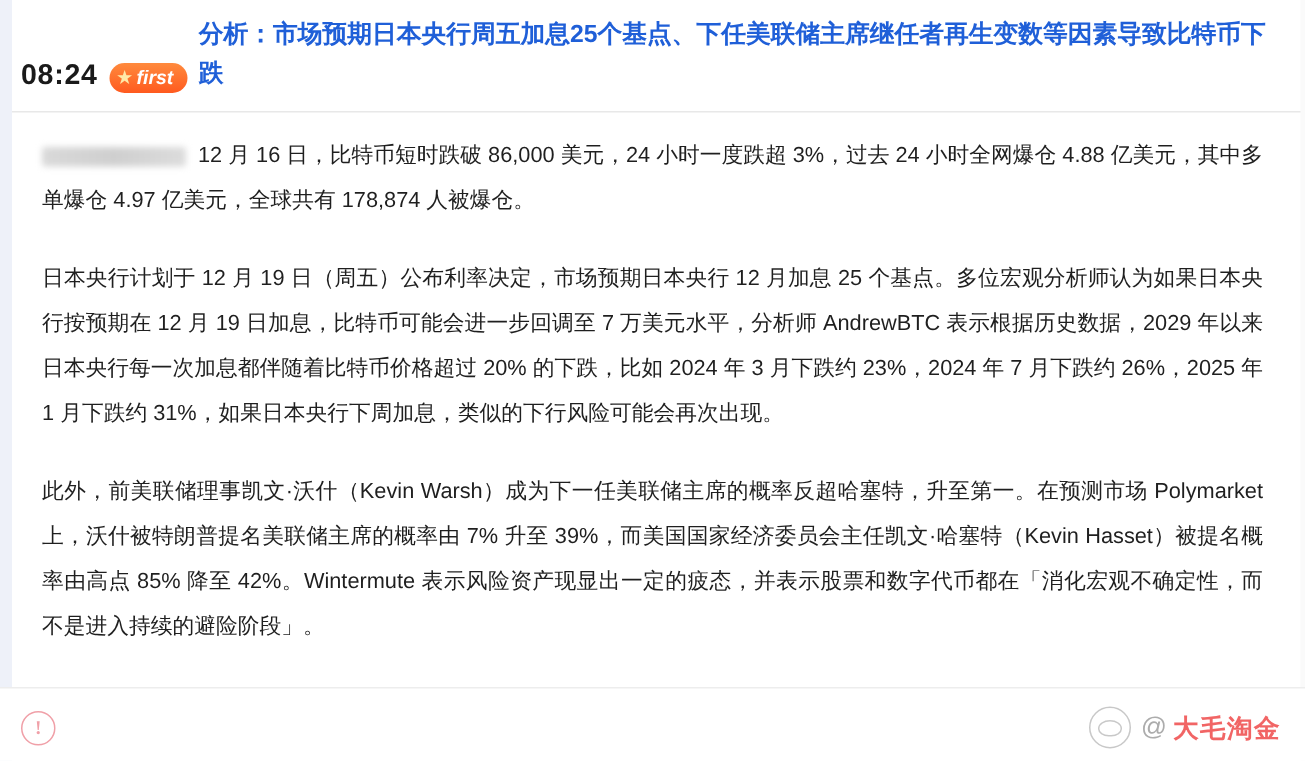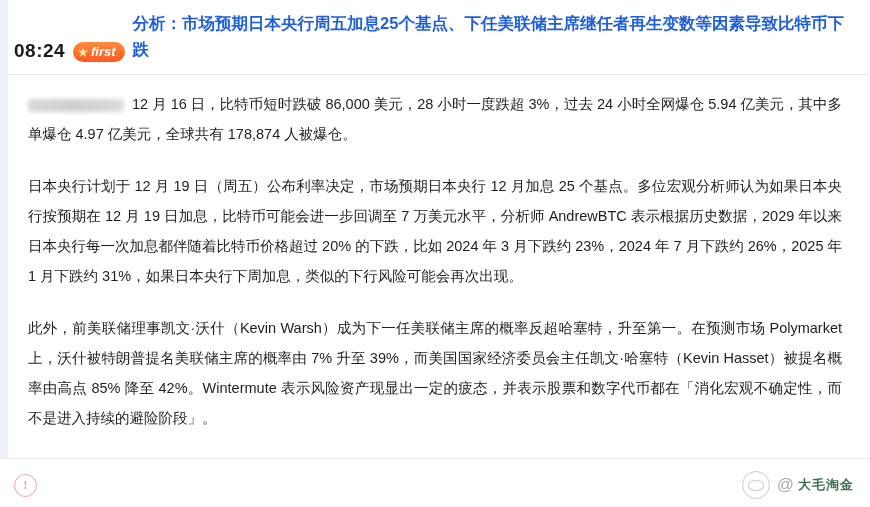--- a/index.html
+++ b/index.html
@@ -145,22 +145,22 @@
   }
   .wm-logo::before {
     content: "";
     position: absolute;
     left: 5px; top: 8px;
     width: 14px; height: 9px;
     border: 1.5px solid #bdbdbd;
     border-radius: 50% 50% 45% 45%;
   }
   .wm-text {
-    font-size: 13px;
-    color: #14532d;
+    font-size: 17px;
+    color: #ef4444;
     font-weight: bold;
     letter-spacing: 1px;
     font-family: "DejaVu Sans", sans-serif;
   }
   .wm-at {
     font-size: 17px;
     color: #9a9a9a;
     margin-right: -3px;
   }
   
@@ -186,21 +186,21 @@
       <span>first</span>
     </div>
     <div class="headline">
       <span class="label">分析：</span><span>市场预期日本央行周五加息25个基点、下任美联储主席继任者再生变数等因素导致比特币下跌</span>
     </div>
   </div>
 
   <div class="divider"></div>
 
   <div class="body">
-    <p class="para"><span class="redact"></span><span>12 月 16 日，比特币短时跌破 86,000 美元，28 小时一度跌超 3%，过去 24 小时全网爆仓 5.94 亿美元，其中多单爆仓 4.97 亿美元，全球共有 178,874 人被爆仓。</span></p>
+    <p class="para"><span class="redact"></span><span>12 月 16 日，比特币短时跌破 86,000 美元，24 小时一度跌超 3%，过去 24 小时全网爆仓 4.88 亿美元，其中多单爆仓 4.97 亿美元，全球共有 178,874 人被爆仓。</span></p>
     <p class="para">日本央行计划于 12 月 19 日（周五）公布利率决定，市场预期日本央行 12 月加息 25 个基点。多位宏观分析师认为如果日本央行按预期在 12 月 19 日加息，比特币可能会进一步回调至 7 万美元水平，分析师 AndrewBTC 表示根据历史数据，2029 年以来日本央行每一次加息都伴随着比特币价格超过 20% 的下跌，比如 2024 年 3 月下跌约 23%，2024 年 7 月下跌约 26%，2025 年 1 月下跌约 31%，如果日本央行下周加息，类似的下行风险可能会再次出现。</p>
     <p class="para">此外，前美联储理事凯文·沃什（Kevin Warsh）成为下一任美联储主席的概率反超哈塞特，升至第一。在预测市场 Polymarket 上，沃什被特朗普提名美联储主席的概率由 7% 升至 39%，而美国国家经济委员会主任凯文·哈塞特（Kevin Hasset）被提名概率由高点 85% 降至 42%。Wintermute 表示风险资产现显出一定的疲态，并表示股票和数字代币都在「消化宏观不确定性，而不是进入持续的避险阶段」。</p>
     <p class="para">分析师 De Maere 表示，市场承压的一个关键因素是上周的美联储议息会议。尽管会议如市场普遍预期降息 25 个基点，但前瞻指引明显转向谨慎：美联储最新预测显示，2026 年全年仅预计降息一次，节奏明显慢于不少投资者此前的定价预期。目前市场仍然押注明年接近三次降息，这使得投资者的预期与央行释放的政策信号之间出现了明显分歧。</p>
   </div>
 
   <div class="footer">
     <div class="info-icon">!</div>
     <div class="watermark">
       <div class="wm-logo"></div>
       <span class="wm-at">@</span>

